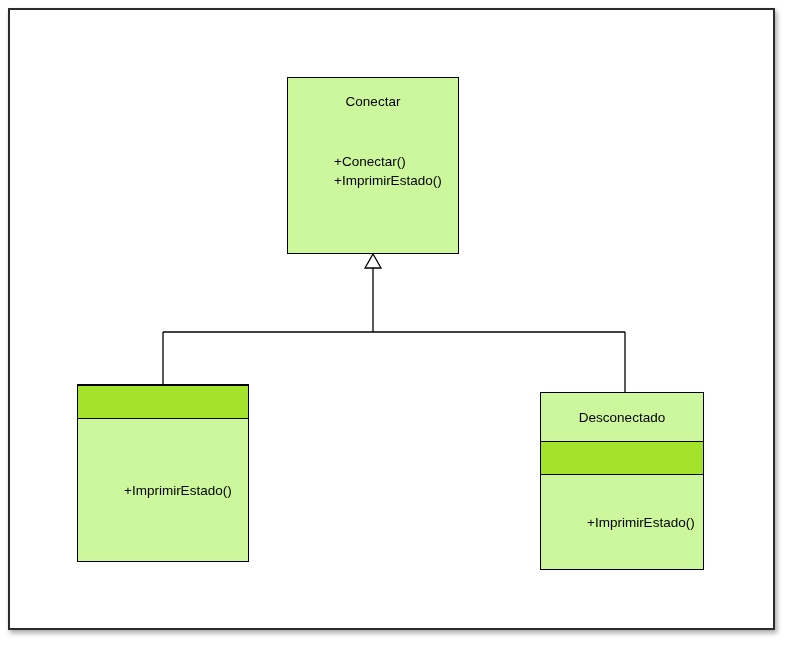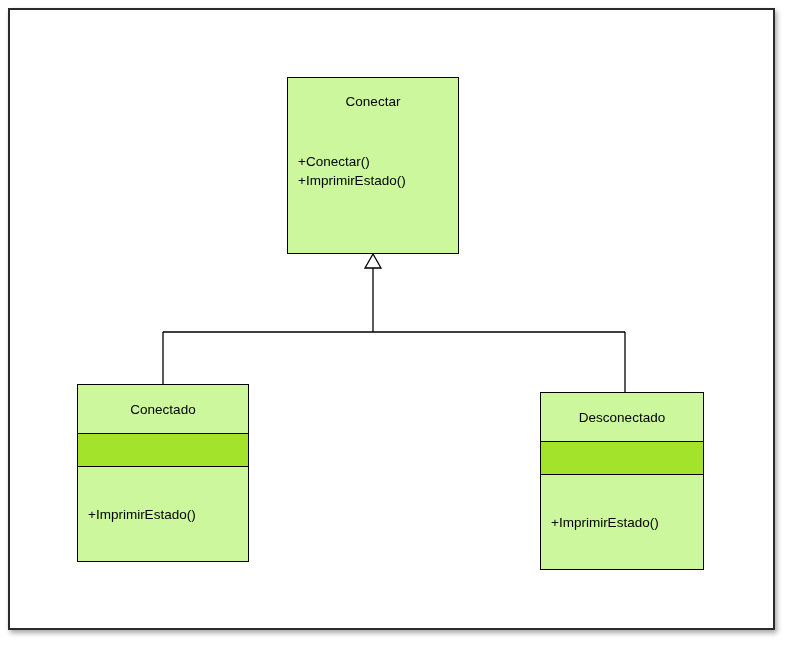--- a/index.html
+++ b/index.html
@@ -74,20 +74,21 @@
     padding: 0 10px;
   }
 
   .uml-methods {
     box-sizing: border-box;
     flex: 1 1 auto;
     display: flex;
     flex-direction: column;
     padding: 27px 10px;
     line-height: 19px;
+    margin-left: 36px;
   }
 
   .uml-class.child .uml-methods {
     justify-content: center;
     padding-top: 0;
     padding-bottom: 0;
   }
 
   
   #class-conexion     { left: 277px; top: 67px;  width: 172px; height: 177px; }
@@ -117,21 +118,20 @@
 
   <div class="uml-class" id="class-conexion">
     <div class="uml-title">Conectar</div>
     <div class="uml-methods">
       <span>+Conectar()</span>
       <span>+ImprimirEstado()</span>
     </div>
   </div>
 
   <div class="uml-class child" id="class-conectado">
-    <div class="uml-title">Conectado</div>
     <div class="uml-attrs"></div>
     <div class="uml-methods">
       <span>+ImprimirEstado()</span>
     </div>
   </div>
 
   <div class="uml-class child" id="class-desconectado">
     <div class="uml-title">Desconectado</div>
     <div class="uml-attrs"></div>
     <div class="uml-methods">

